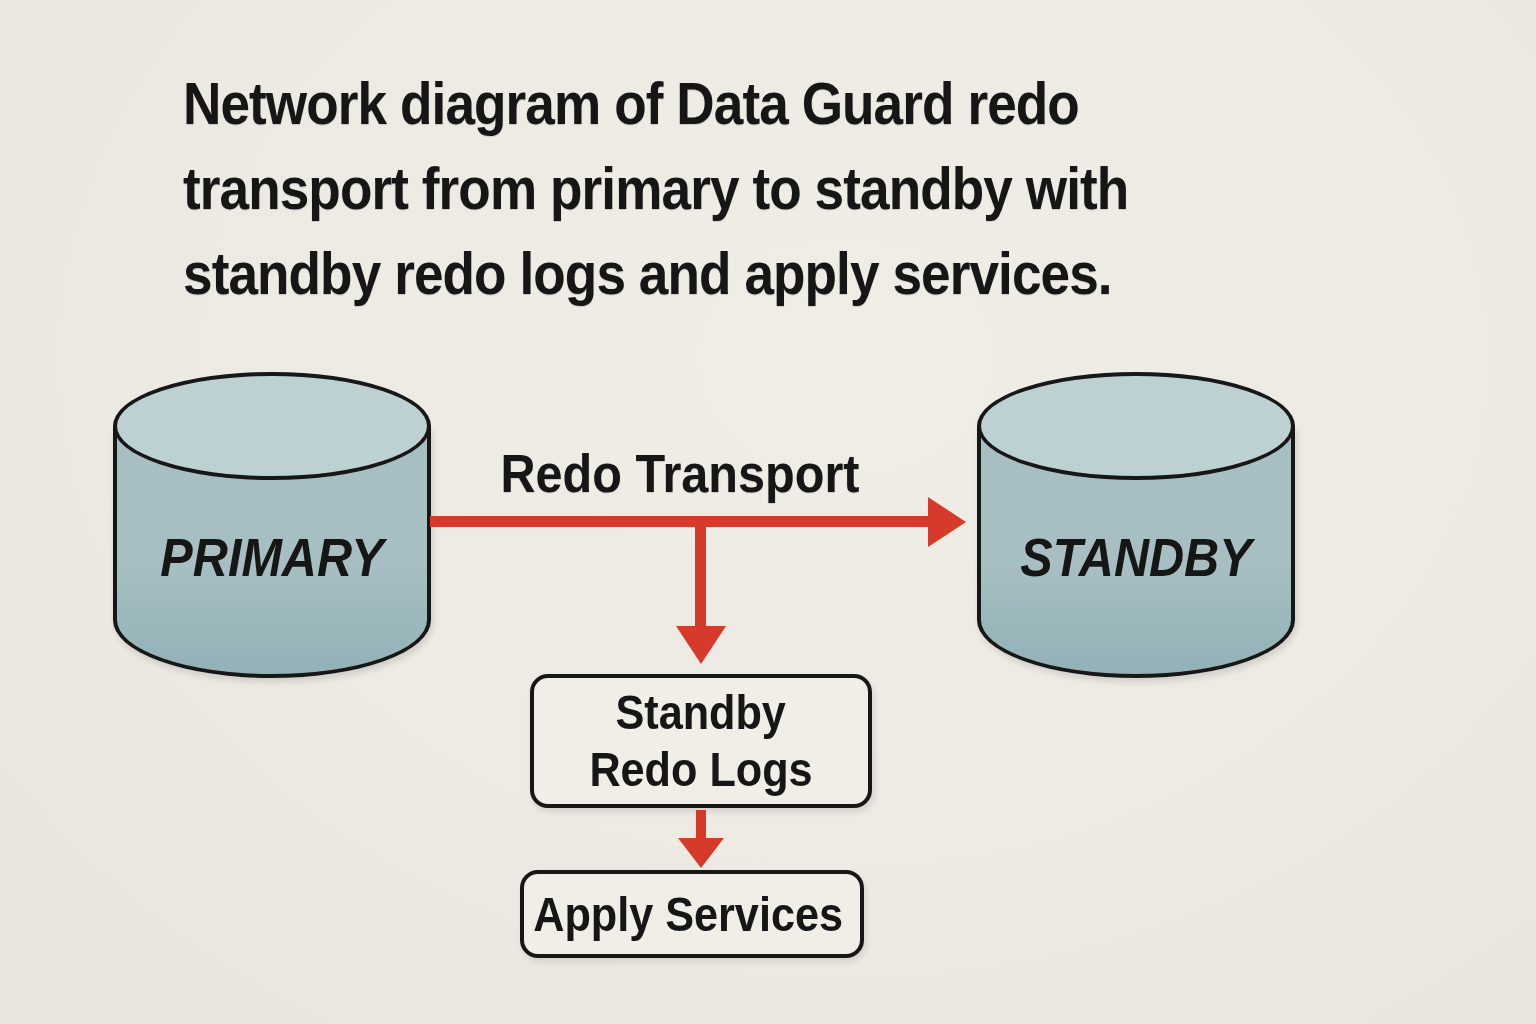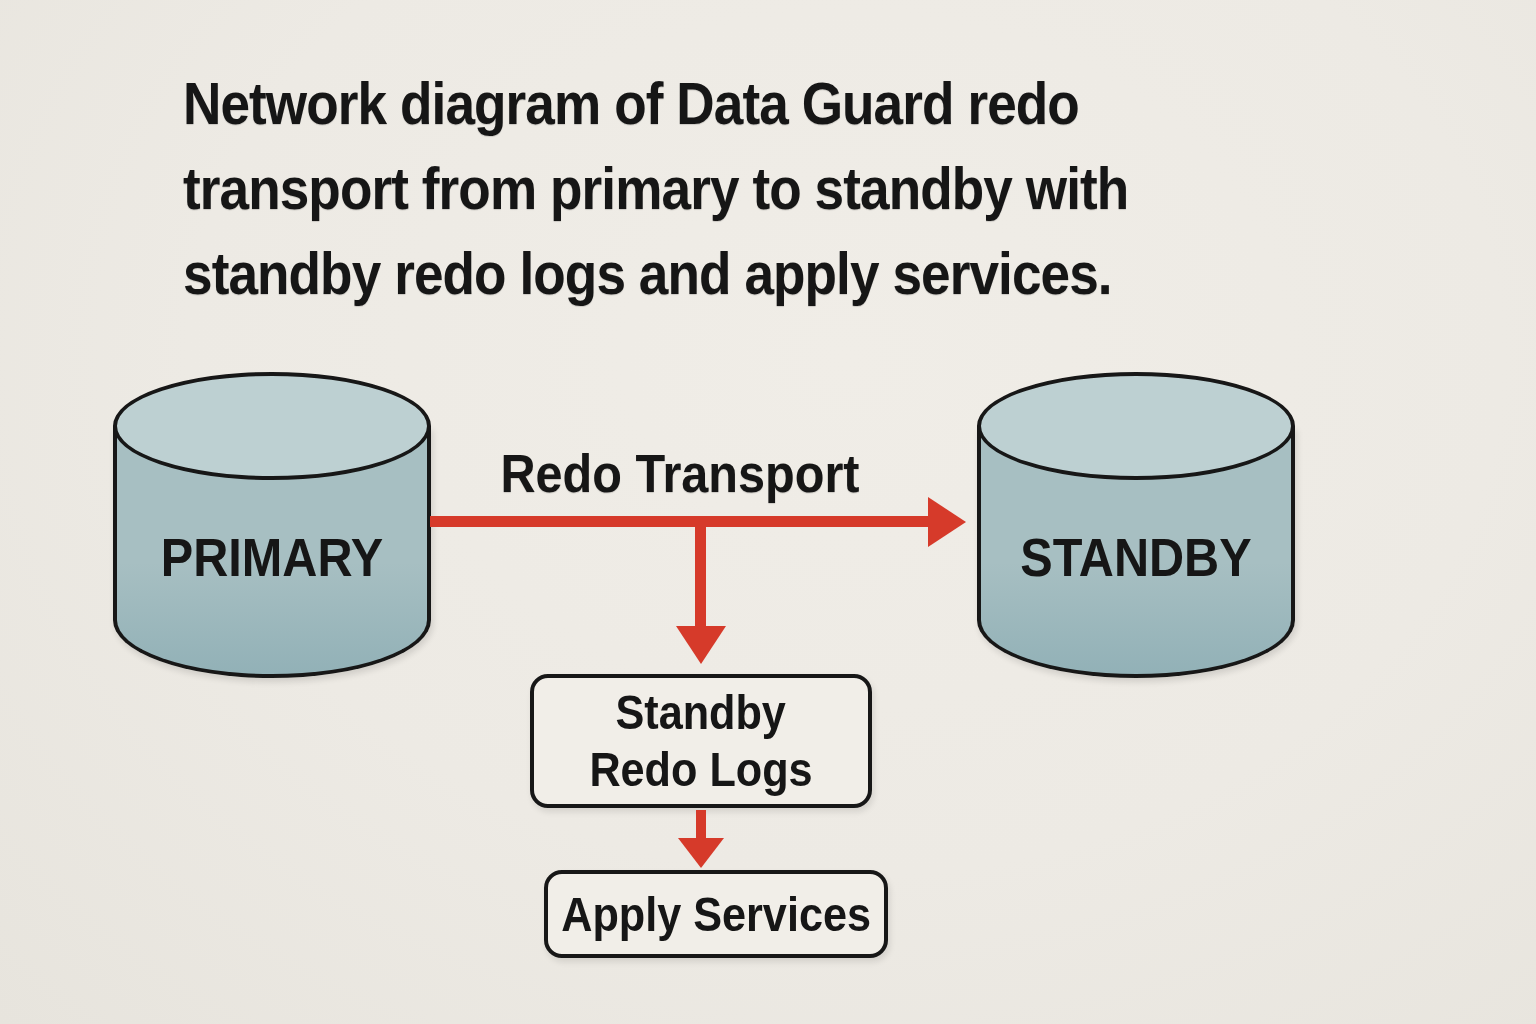--- a/index.html
+++ b/index.html
@@ -35,20 +35,21 @@
     transform: scaleX(0.9);
     transform-origin: left top;
     text-shadow: 0 1px 1px rgba(0,0,0,0.15);
   }
 
   
   .cylinder {
     position: absolute;
     width: 318px;
     height: 306px;
+    font-style: italic;
   }
   .cyl-body {
     position: absolute;
     left: 0; right: 0;
     top: 54px; bottom: 0;
     background: linear-gradient(180deg, var(--cylinder-side) 0%, var(--cylinder-side) 55%, var(--cylinder-side-dark) 100%);
     border: 4px solid var(--outline);
     border-top: none;
     border-radius: 0 0 159px 159px / 0 0 58px 58px;
     box-shadow: 2px 4px 6px rgba(0,0,0,0.12);
@@ -132,21 +133,21 @@
   }
   .rbox .line {
     font-size: 48px;
     font-weight: 700;
     line-height: 57px;
     transform: scaleX(0.9);
     color: var(--text);
     white-space: nowrap;
   }
   .box-standby-redo { left: 530px; top: 674px; width: 342px; height: 134px; }
-  .box-apply { left: 544px; top: 870px; width: 344px; height: 88px; }
+  .box-apply { left: 520px; top: 870px; width: 344px; height: 88px; align-items: flex-end; }
 </style>
 </head>
 <body>
 
 <div class="title cond">
   <div>Network diagram of Data Guard redo</div>
   <div>transport from primary to standby with</div>
   <div>standby redo logs and apply services.</div>
 </div>
 

